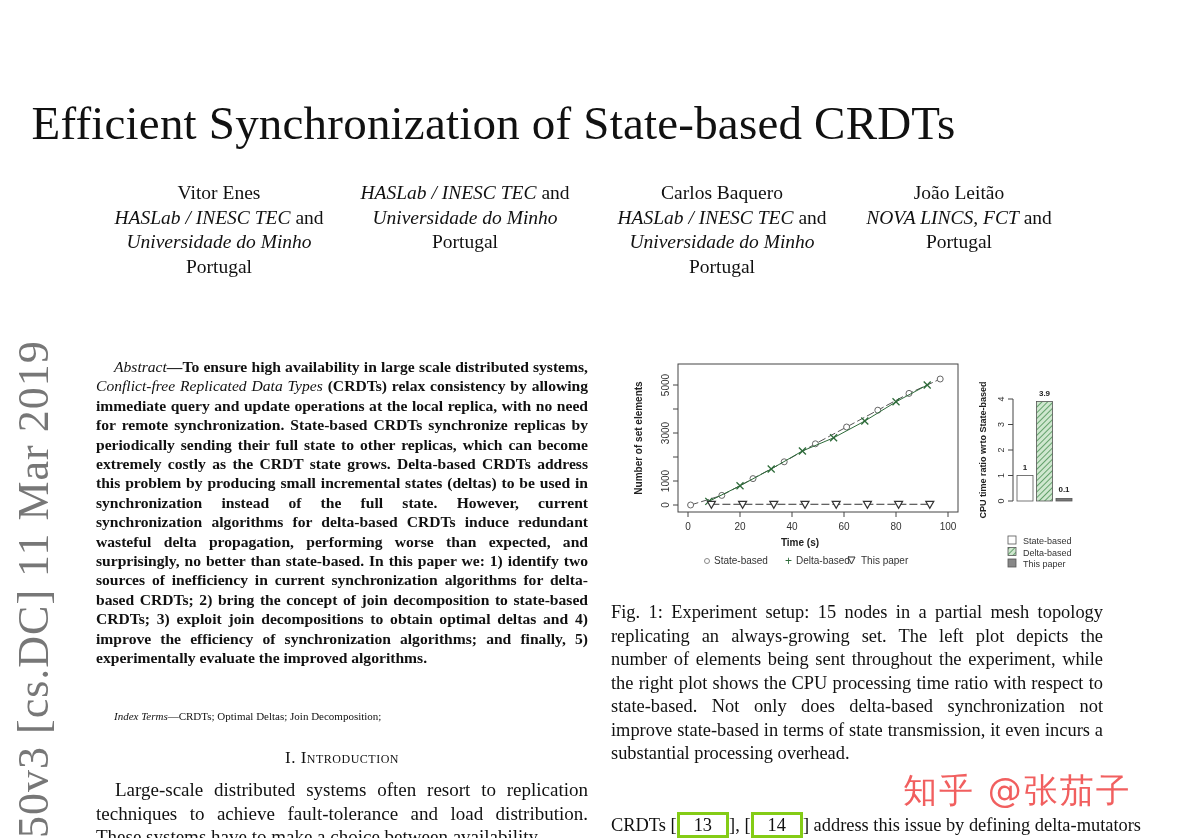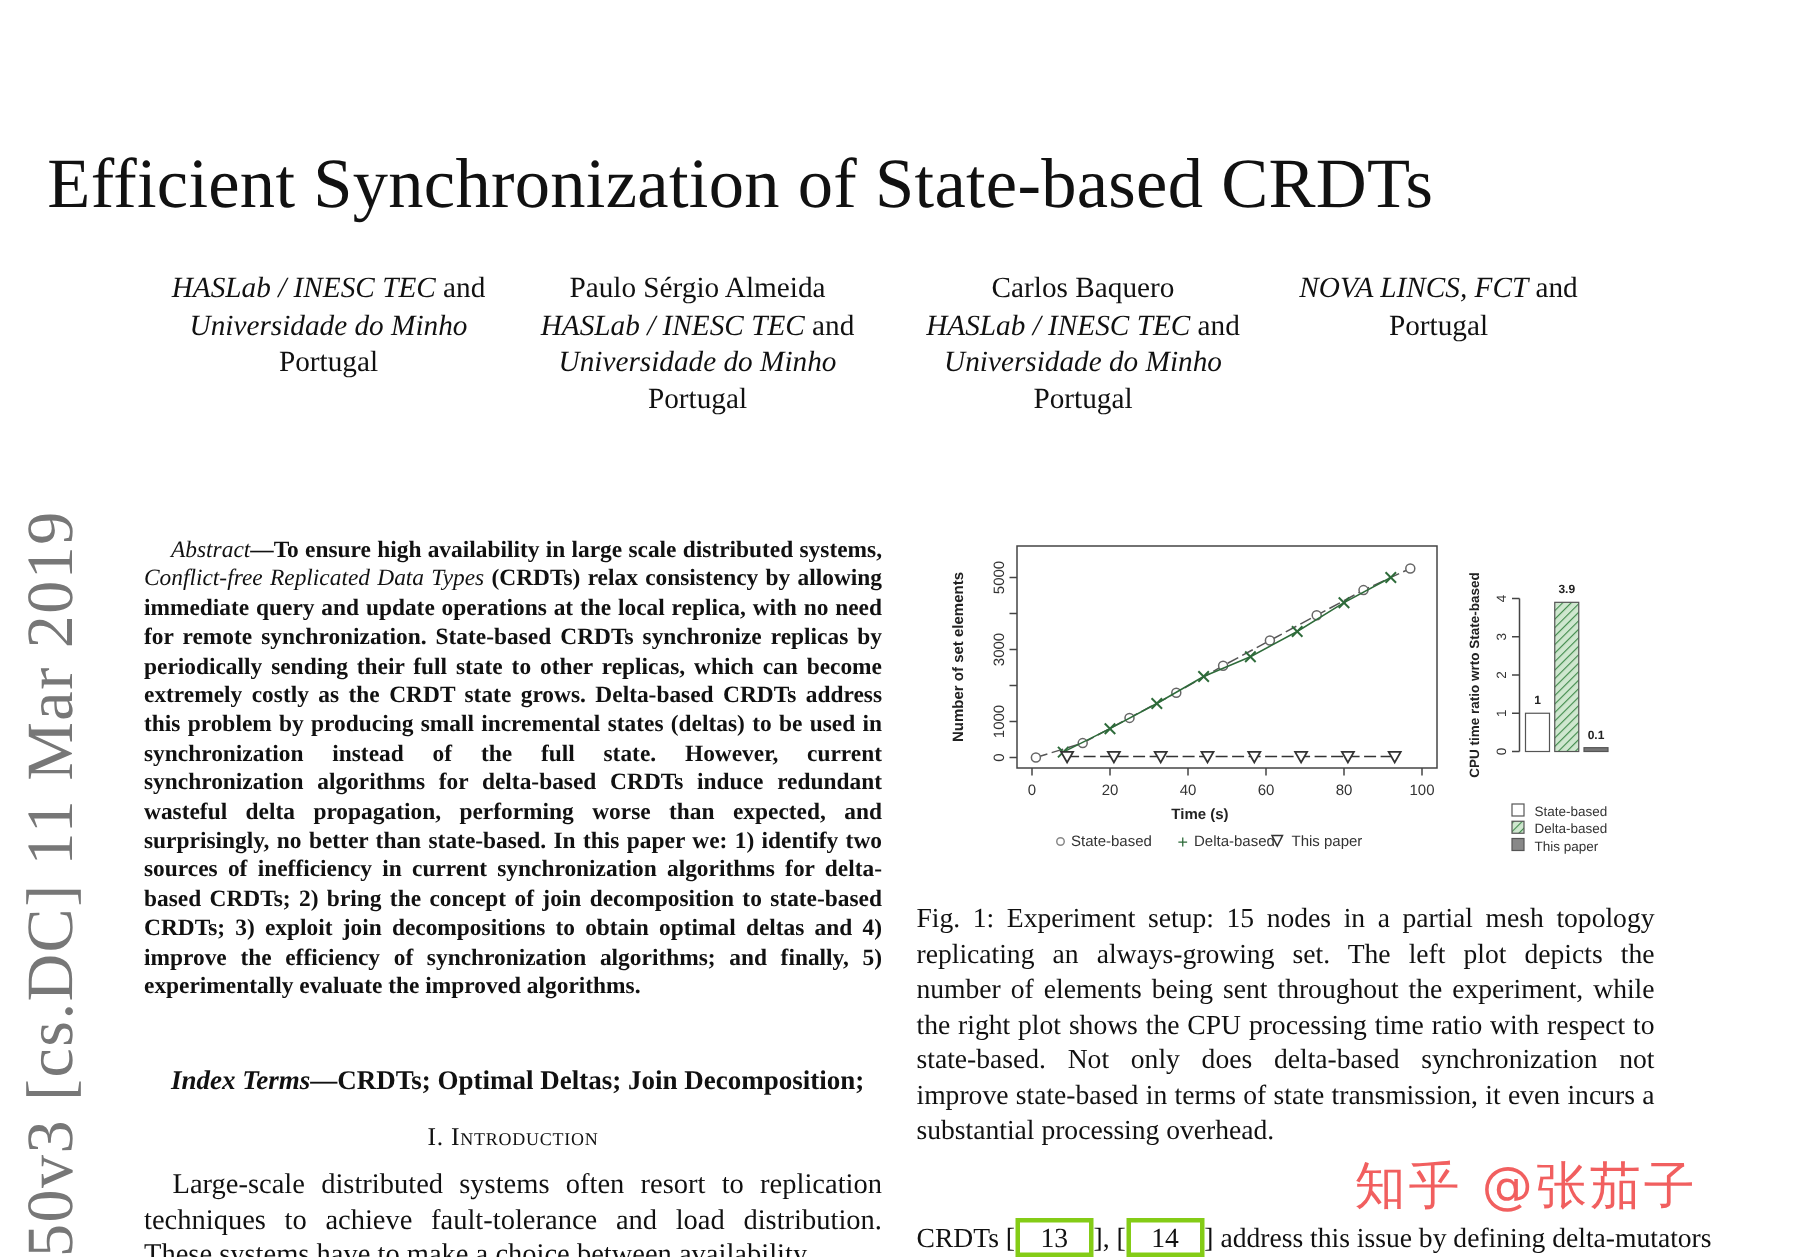--- a/index.html
+++ b/index.html
@@ -22,21 +22,21 @@
     font-size: 44px; color: #777; white-space: nowrap; letter-spacing: 1px;
   }
   .abstract {
     position: absolute; left: 96px; top: 357px; width: 492px;
     font-size: 15.6px; line-height: 19.4px; font-weight: bold; text-align: justify;
     text-indent: 18px;
   }
   .abstract i { font-weight: normal; }
   .index-terms {
     position: absolute; left: 96px; top: 710px; width: 492px;
-    font-size: 18px; font-weight: bold; text-indent: 18px;
+    font-size: 11px; font-weight: normal; text-indent: 18px;
   }
   .section-head {
     position: absolute; left: 96px; top: 748px; width: 492px; text-align: center;
     font-size: 17px; letter-spacing: 0.5px;
   }
   .section-head .sc { font-variant: small-caps; }
   .intro {
     position: absolute; left: 96px; top: 778px; width: 492px;
     font-size: 19px; line-height: 23.5px; text-align: justify; text-indent: 19px;
   }
@@ -54,37 +54,38 @@
     font-family: "DejaVu Sans", sans-serif; letter-spacing: 2px; opacity: 0.85;
   }
   svg text { font-family: "Liberation Sans", "DejaVu Sans", sans-serif; }
 </style>
 </head>
 <body>
 
 <div class="title">Efficient Synchronization of State-based CRDTs</div>
 
 <div class="author" style="left:96px; width:246px;">
+  <div>Vitor Enes</div>
   <div class="aff"><span>HASLab / INESC TEC</span><span class="up"> and</span></div>
   <div class="aff">Universidade do Minho</div>
   <div>Portugal</div>
 </div>
 <div class="author" style="left:340px; width:250px;">
-  <div>Paulo Sérgio Almeida</div>
   <div class="aff"><span>HASLab / INESC TEC</span><span class="up"> and</span></div>
   <div class="aff">Universidade do Minho</div>
   <div>Portugal</div>
 </div>
 <div class="author" style="left:597px; width:250px;">
   <div>Carlos Baquero</div>
   <div class="aff"><span>HASLab / INESC TEC</span><span class="up"> and</span></div>
   <div class="aff">Universidade do Minho</div>
   <div>Portugal</div>
 </div>
 <div class="author" style="left:826px; width:266px;">
+  <div>João Leitão</div>
   <div class="aff"><span>NOVA LINCS, FCT</span><span class="up"> and</span></div>
   <div>Portugal</div>
 </div>
 
 <div class="side-stamp">50v3  [cs.DC]  11 Mar 2019</div>
 
 <div class="abstract"><i>Abstract</i><span>—</span><span>To ensure high availability in large scale distributed systems, </span><i>Conflict-free Replicated Data Types</i><span> (CRDTs) relax consistency by allowing immediate query and update operations at the local replica, with no need for remote synchronization. State-based CRDTs synchronize replicas by periodically sending their full state to other replicas, which can become extremely costly as the CRDT state grows. Delta-based CRDTs address this problem by producing small incremental states (deltas) to be used in synchronization instead of the full state. However, current synchronization algorithms for delta-based CRDTs induce redundant wasteful delta propagation, performing worse than expected, and surprisingly, no better than state-based. In this paper we: 1) identify two sources of inefficiency in current synchronization algorithms for delta-based CRDTs; 2) bring the concept of join decomposition to state-based CRDTs; 3) exploit join decompositions to obtain optimal deltas and 4) improve the efficiency of synchronization algorithms; and finally, 5) experimentally evaluate the improved algorithms.</span></div>
 
 <div class="index-terms"><i>Index Terms</i><span>—</span><span>CRDTs; Optimal Deltas; Join Decomposition;</span></div>
 

